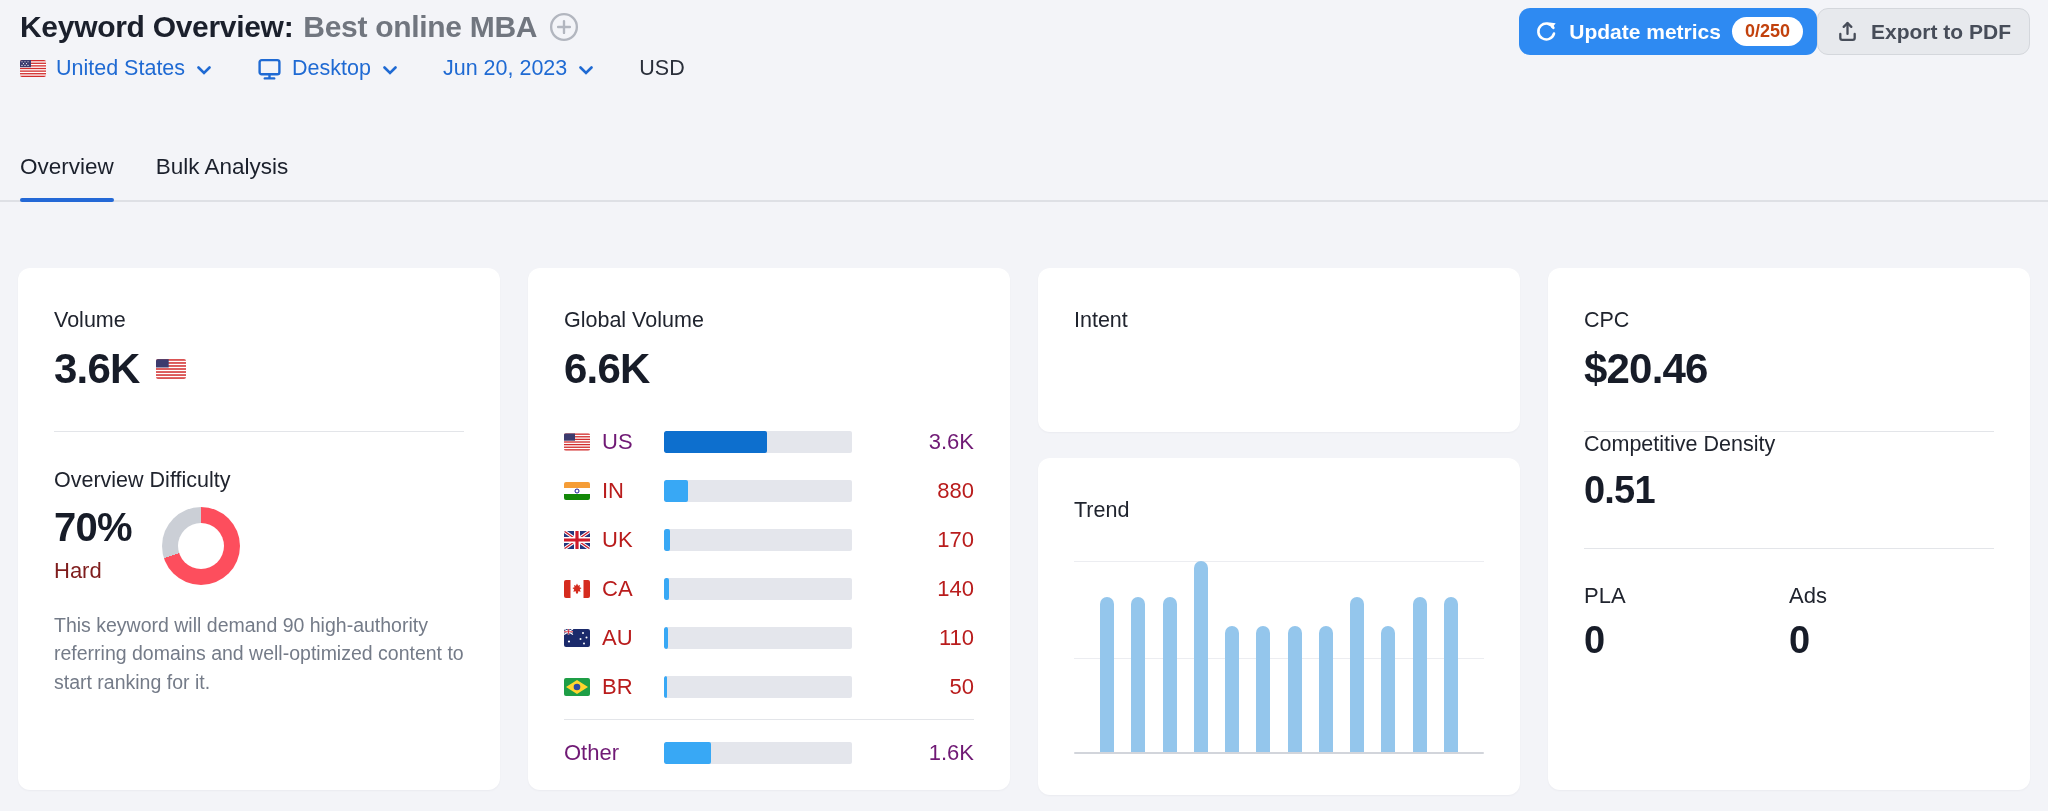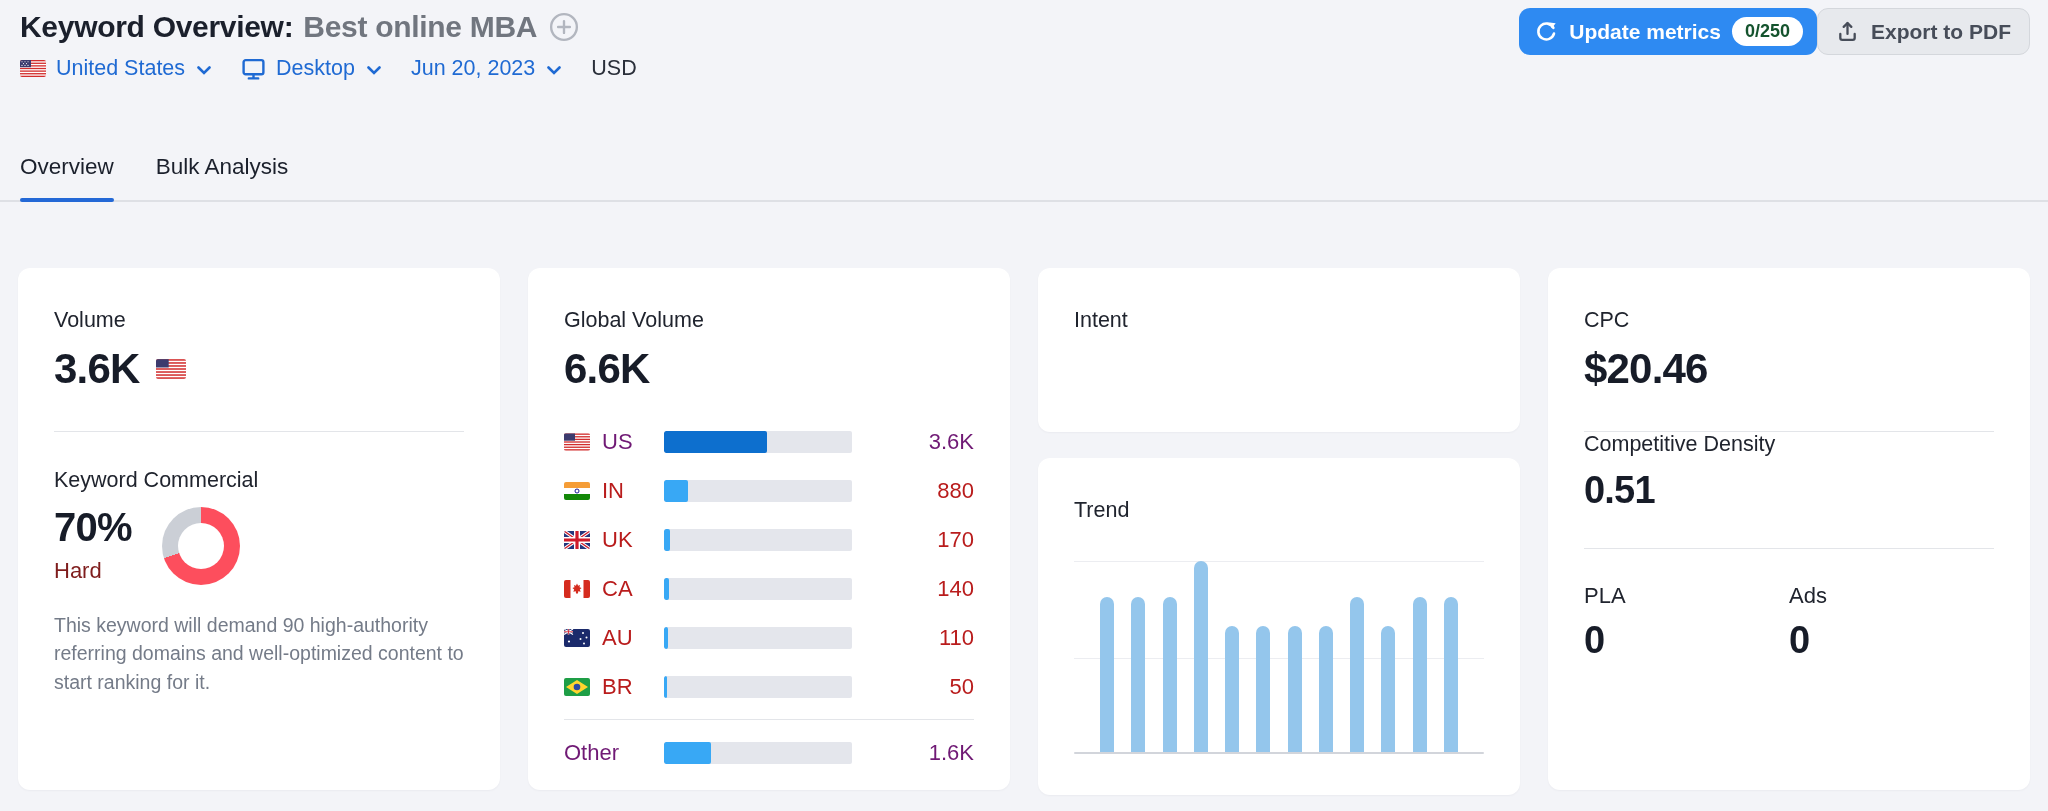--- a/index.html
+++ b/index.html
@@ -12,24 +12,24 @@
     overflow:hidden;
   }
   
   .topbar { position:absolute; top:10px; left:20px; display:flex; align-items:center; }
   .page-title { font-size:30px; font-weight:bold; color:#1b202c; letter-spacing:-0.3px; }
   .page-keyword { font-size:30px; font-weight:bold; color:#71767f; margin-left:10px; letter-spacing:-0.3px; }
   .plus-btn { margin-left:12px; width:30px; height:30px; display:flex; align-items:center; justify-content:center; cursor:pointer; background:none; border:none; }
   .actions { position:absolute; top:8px; right:18px; display:flex; gap:0; }
   .btn { display:flex; align-items:center; border:none; border-radius:11px; font-size:21px; font-weight:600; cursor:pointer; font-family:inherit; }
   .btn-update { background:#2e8af2; color:#fff; padding:0 14px 0 16px; height:47px; gap:11px; }
-  .btn-counter { background:#fff; color:#14532d; border-radius:999px; padding:4px 13px; font-size:18px; font-weight:600; }
+  .btn-counter { background:#fff; color:#c2410c; border-radius:999px; padding:4px 13px; font-size:18px; font-weight:600; }
   .btn-export { background:#e7e9ed; border:1px solid #d4d7dc; color:#474d59; padding:0 18px; height:47px; gap:12px; }
   
-  .filters { position:absolute; top:56px; left:20px; display:flex; align-items:flex-end; gap:30px; font-size:21.5px; }
+  .filters { position:absolute; top:56px; left:20px; display:flex; align-items:flex-end; gap:46px; font-size:21.5px; }
   .filter { display:flex; align-items:center; gap:10px; color:#1f6ad3; cursor:pointer; }
   .filter .chev { margin-left:2px; margin-top:3px; }
   .currency { color:#2a2f3a; cursor:default; }
   .flag { display:inline-block; border-radius:2px; overflow:hidden; line-height:0; }
   
   .tabbar { position:absolute; top:150px; left:0; right:0; display:flex; gap:42px; padding:0 20px; border-bottom:2px solid #dee0e5; }
   .tab { font-size:22.5px; color:#1b202c; padding:4px 0 20px; position:relative; cursor:pointer; }
   .tab.active::after { content:""; position:absolute; left:0; right:0; bottom:-2px; height:4px; background:#2368d6; border-radius:3px; }
   
   .cards { position:absolute; top:268px; left:18px; width:2012px; display:flex; gap:28px; }
@@ -205,21 +205,21 @@
                 <rect y="7.85" width="26" height="1.31"></rect>
               <rect y="10.46" width="26" height="1.31"></rect>
                 <rect y="13.08" width="26" height="1.31"></rect>
               <rect y="15.69" width="26" height="1.31"></rect>
             </g>
             <rect width="11" height="7.2" fill="#3c3b6e"></rect>
           </svg>
         </span>
       </div>
       <hr class="divider">
-      <div class="metric-label kd-label">Keyword Commercial</div>
+      <div class="metric-label kd-label">Overview Difficulty</div>
       <div class="kd-row">
         <div>
           <div class="kd-value">70%</div>
           <div class="kd-level">Hard</div>
         </div>
         <div class="kd-donut" style="background: conic-gradient(rgb(253, 78, 93) 0deg, rgb(253, 78, 93) 252deg, rgb(203, 207, 214) 0deg);"></div>
       </div>
       <div class="kd-desc">This keyword will demand 90 high-authority referring domains and well-optimized content to start ranking for it.</div>
     </div>
   </div>

